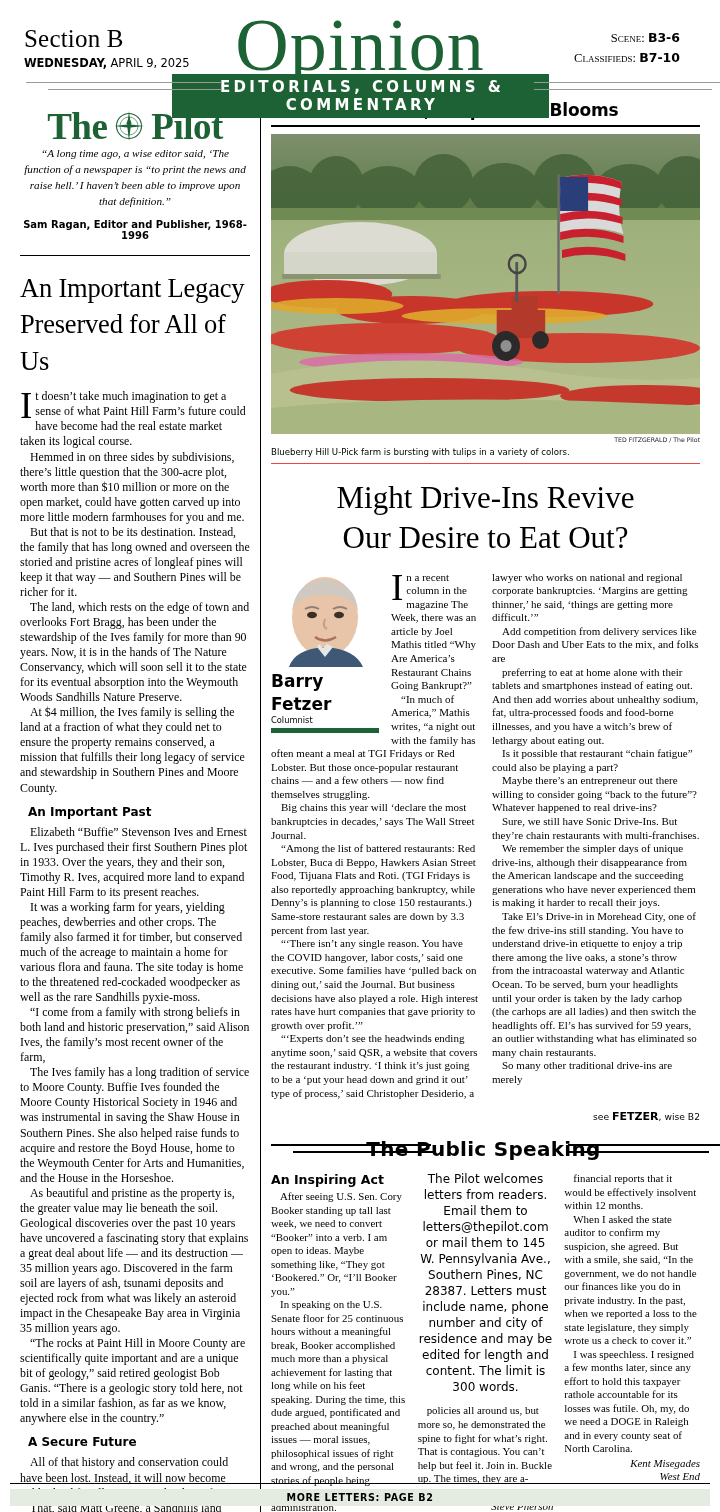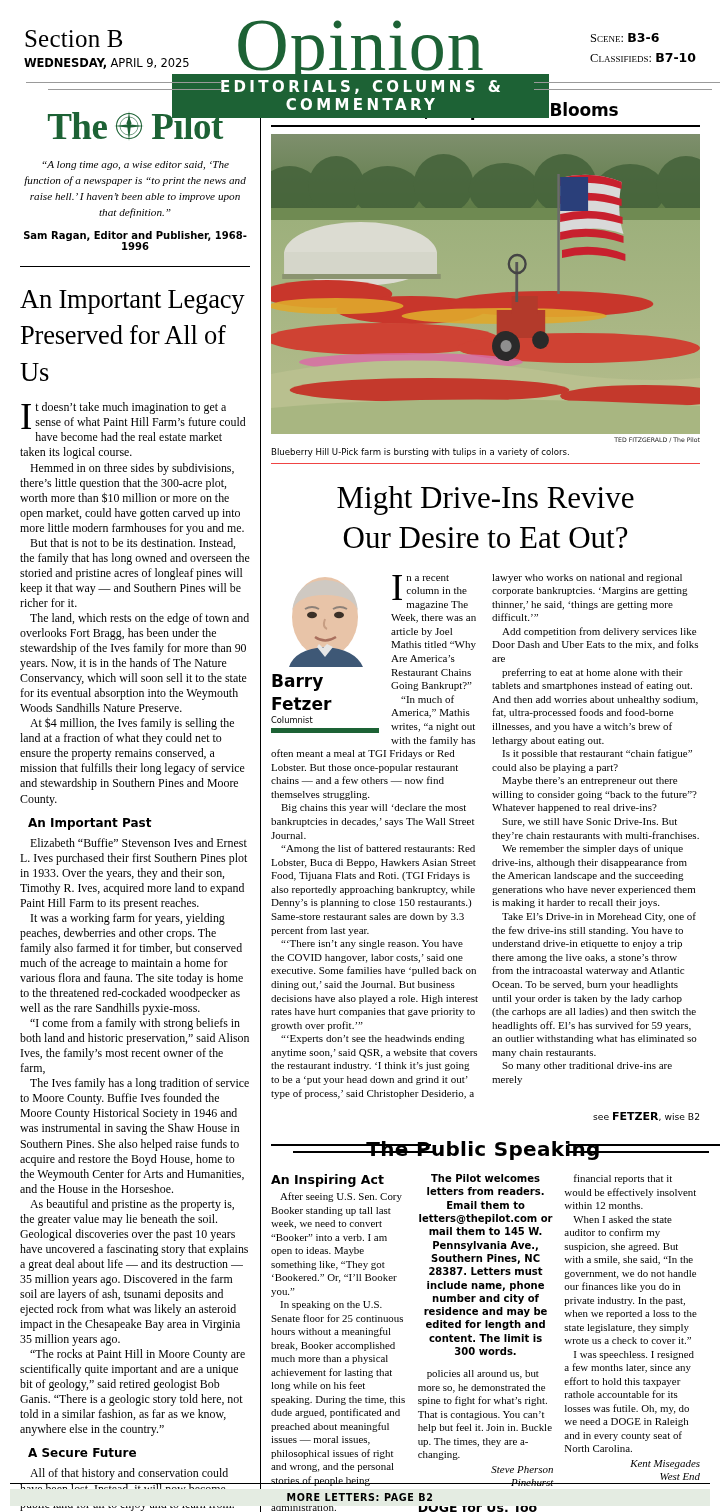--- a/index.html
+++ b/index.html
@@ -30,21 +30,21 @@
     font-size: 74px; font-weight: 400; color: #1d6235;
     letter-spacing: 1px; line-height: .95;
   }
   .np-band {
     background: #1d6235; color: #fff;
     font-family: "DejaVu Sans", sans-serif;
     font-weight: 700; font-size: 15px; letter-spacing: 3.4px;
     padding: 4px 0 4px 4px; width: 377px; margin: -6px auto 16px;
     text-align: center;
   }
-  .np-right { position: absolute; right: 4px; top: 28px; text-align: left; }
+  .np-right { position: absolute; right: 20px; top: 28px; text-align: right; }
   .np-right div {
     font-family: "Liberation Serif", serif;
     font-size: 13px; line-height: 1.5;
   }
   .np-right .lbl { font-variant: small-caps; font-size: 12.5px; }
   .np-right b { font-family: "DejaVu Sans", sans-serif; font-size: 12.5px; font-weight: 700; }
   .np-rules { position: absolute; left: 0; right: 0; top: 82px; height: 14px; }
   .np-rules i {
     position: absolute; height: 1px; background: #9a9a9a; display: block;
   }
@@ -58,21 +58,21 @@
   
   .pilot-logo { display: flex; align-items: center; justify-content: center; gap: 2px; margin-top: 6px; }
   .pilot-word {
     font-family: "Liberation Serif", serif; font-weight: 700;
     font-size: 37px; color: #1d6235; letter-spacing: -.5px; line-height: 1;
   }
   .compass { width: 40px; height: 40px; flex: 0 0 40px; }
   .pilot-quote {
     font-family: "Liberation Serif", serif; font-style: italic;
     font-size: 11.2px; line-height: 1.42; text-align: center;
-    margin-top: 11px; padding: 0 3px;
+    padding: 0 3px;
   }
   .pilot-credit {
     font-family: "DejaVu Sans", sans-serif; font-weight: 700;
     font-size: 10px; text-align: center; margin-top: 9px;
   }
   .hr-black { border: 0; border-top: 1px solid #000; margin: 14px 0 0; }
 
   
   .ed-head {
     font-family: "Liberation Serif", serif; font-size: 26.5px;
@@ -159,22 +159,22 @@
     font-size: 12.5px; margin: 0 0 3px;
   }
   .ltxt { font-family: "Liberation Serif", serif; font-size: 10.9px; line-height: 1.24; }
   .ltxt p { text-indent: 9px; margin: 0; }
   .sig {
     font-family: "Liberation Serif", serif; font-style: italic;
     font-size: 10.9px; text-align: right; line-height: 1.24; margin-top: 1px;
   }
   .box-note {
     border: 0; background: #fff;
-    font-family: "DejaVu Sans", sans-serif; font-weight: 700;
-    font-size: 10px; line-height: 1.33; text-align: center;
+    font-family: "DejaVu Sans", sans-serif; font-weight: 400;
+    font-size: 12px; line-height: 1.33; text-align: center;
     padding: 0 0 9px;
   }
   .footer-bar {
     position: absolute; left: 10px; right: 10px; bottom: 6px;
     height: 17px; background: #e4ece2;
     display: flex; align-items: center; justify-content: center;
   }
   .footer-bar span {
     font-family: "DejaVu Sans", sans-serif; font-weight: 700;
     font-size: 9.6px; letter-spacing: .6px;

